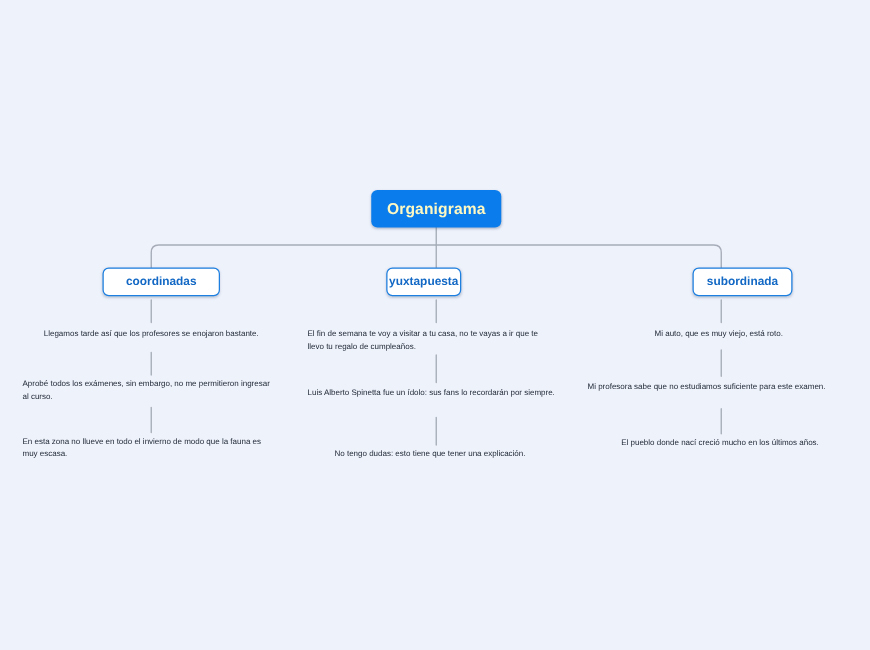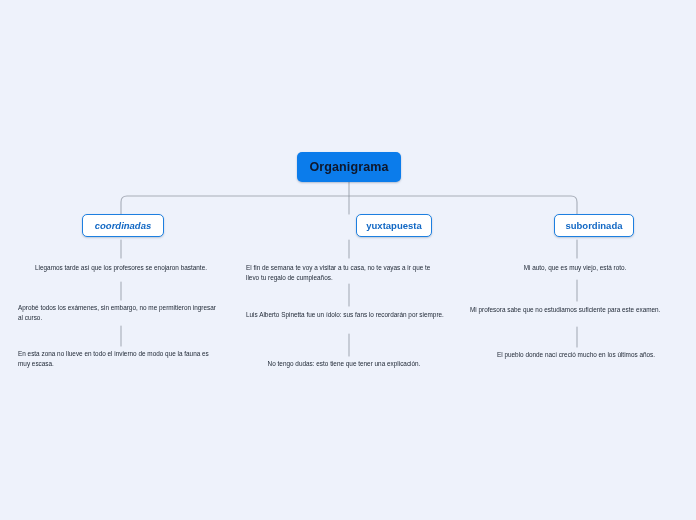--- a/index.html
+++ b/index.html
@@ -39,21 +39,21 @@
     height: 30px;
     background: #0b7ceb;
     border-radius: 5px;
     box-shadow: 0 1px 2px rgba(20,50,90,0.28);
     display: flex;
     align-items: center;
     justify-content: center;
     box-sizing: border-box;
   }
   .root-node .root-label {
-    color: #0f172a;
+    color: #fef9c3;
     font-size: 12.5px;
     font-weight: bold;
     letter-spacing: 0.1px;
     white-space: nowrap;
   }
 
   
   .branch-node {
     position: absolute;
     top: 214px;
@@ -66,22 +66,22 @@
     align-items: center;
     justify-content: center;
     box-sizing: border-box;
   }
   .branch-node .branch-label {
     color: #1268c4;
     font-size: 9.5px;
     font-weight: bold;
     white-space: nowrap;
   }
-  .branch-0 { left: 82px;  width: 82px; font-style: italic; }
-  .branch-1 { left: 309px; width: 76px; margin-left: 47px; }
+  .branch-0 { left: 82px;  width: 94px; }
+  .branch-1 { left: 309px; width: 60px; }
   .branch-2 { left: 554px; width: 80px; }
 
   
   .leaf {
     position: absolute;
     font-size: 6.4px;
     line-height: 1.55;
     color: #222b38;
   }
   .leaf.center { text-align: center; }

